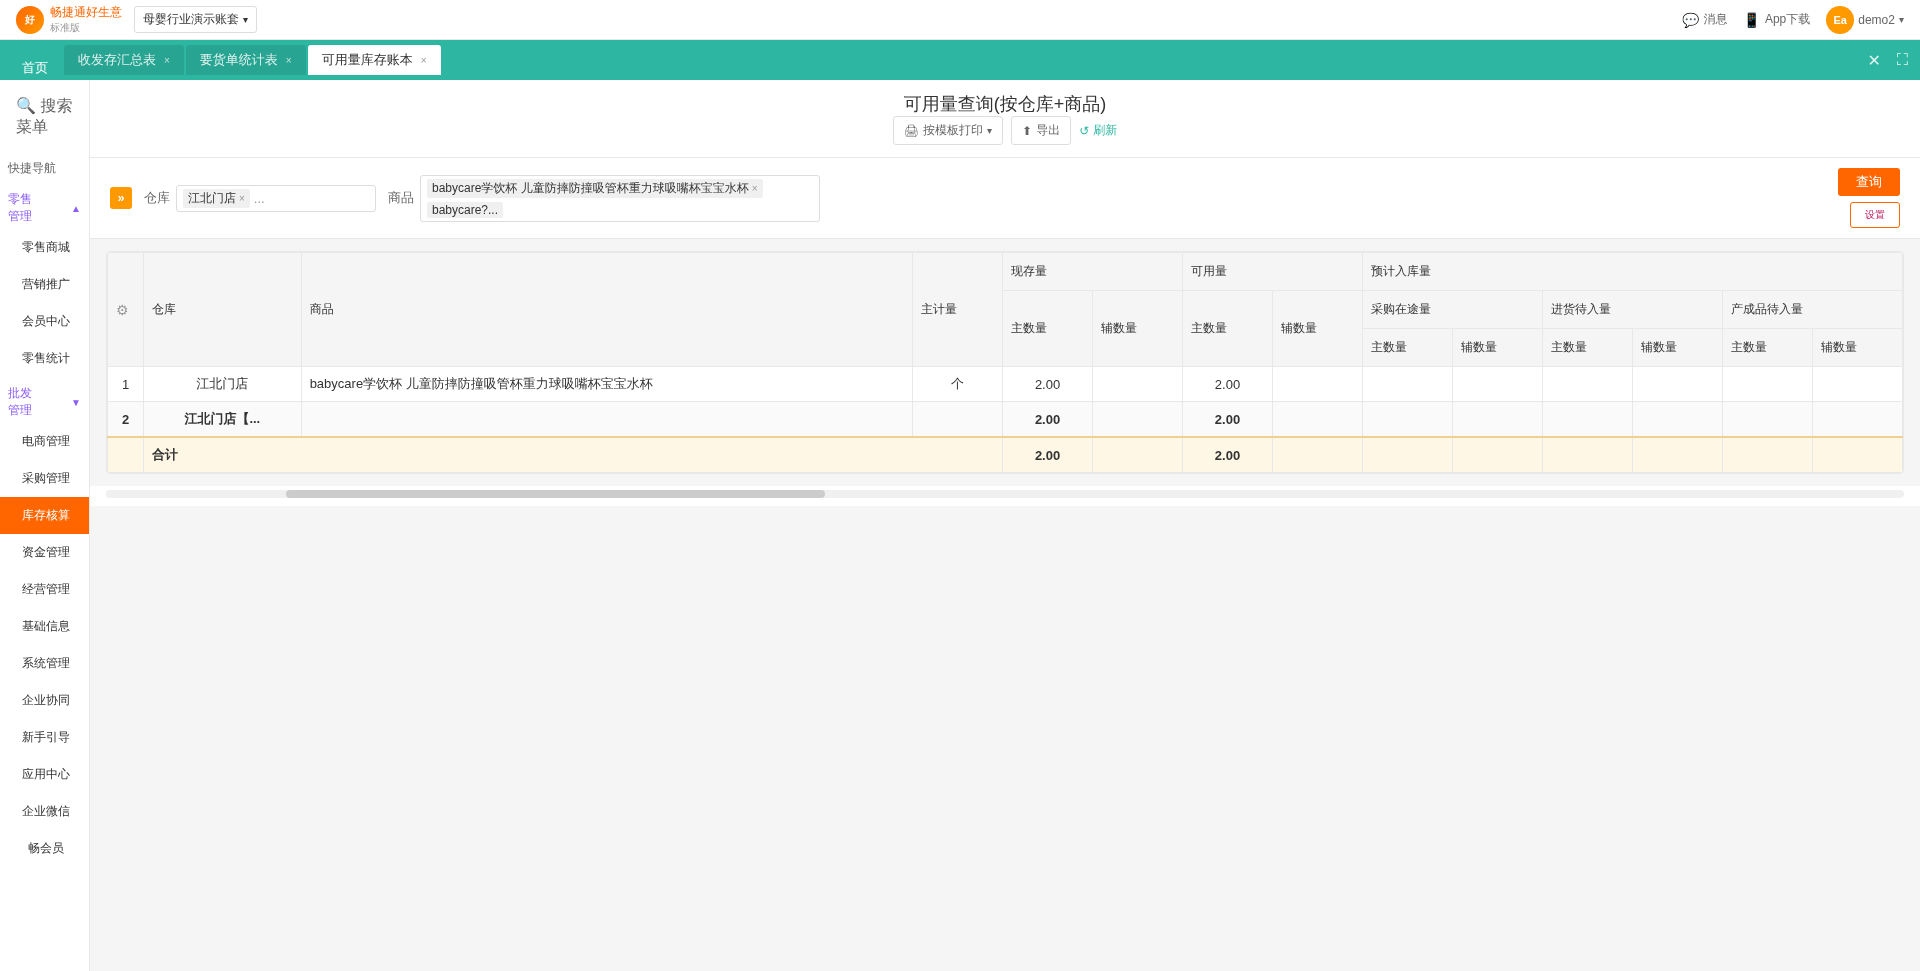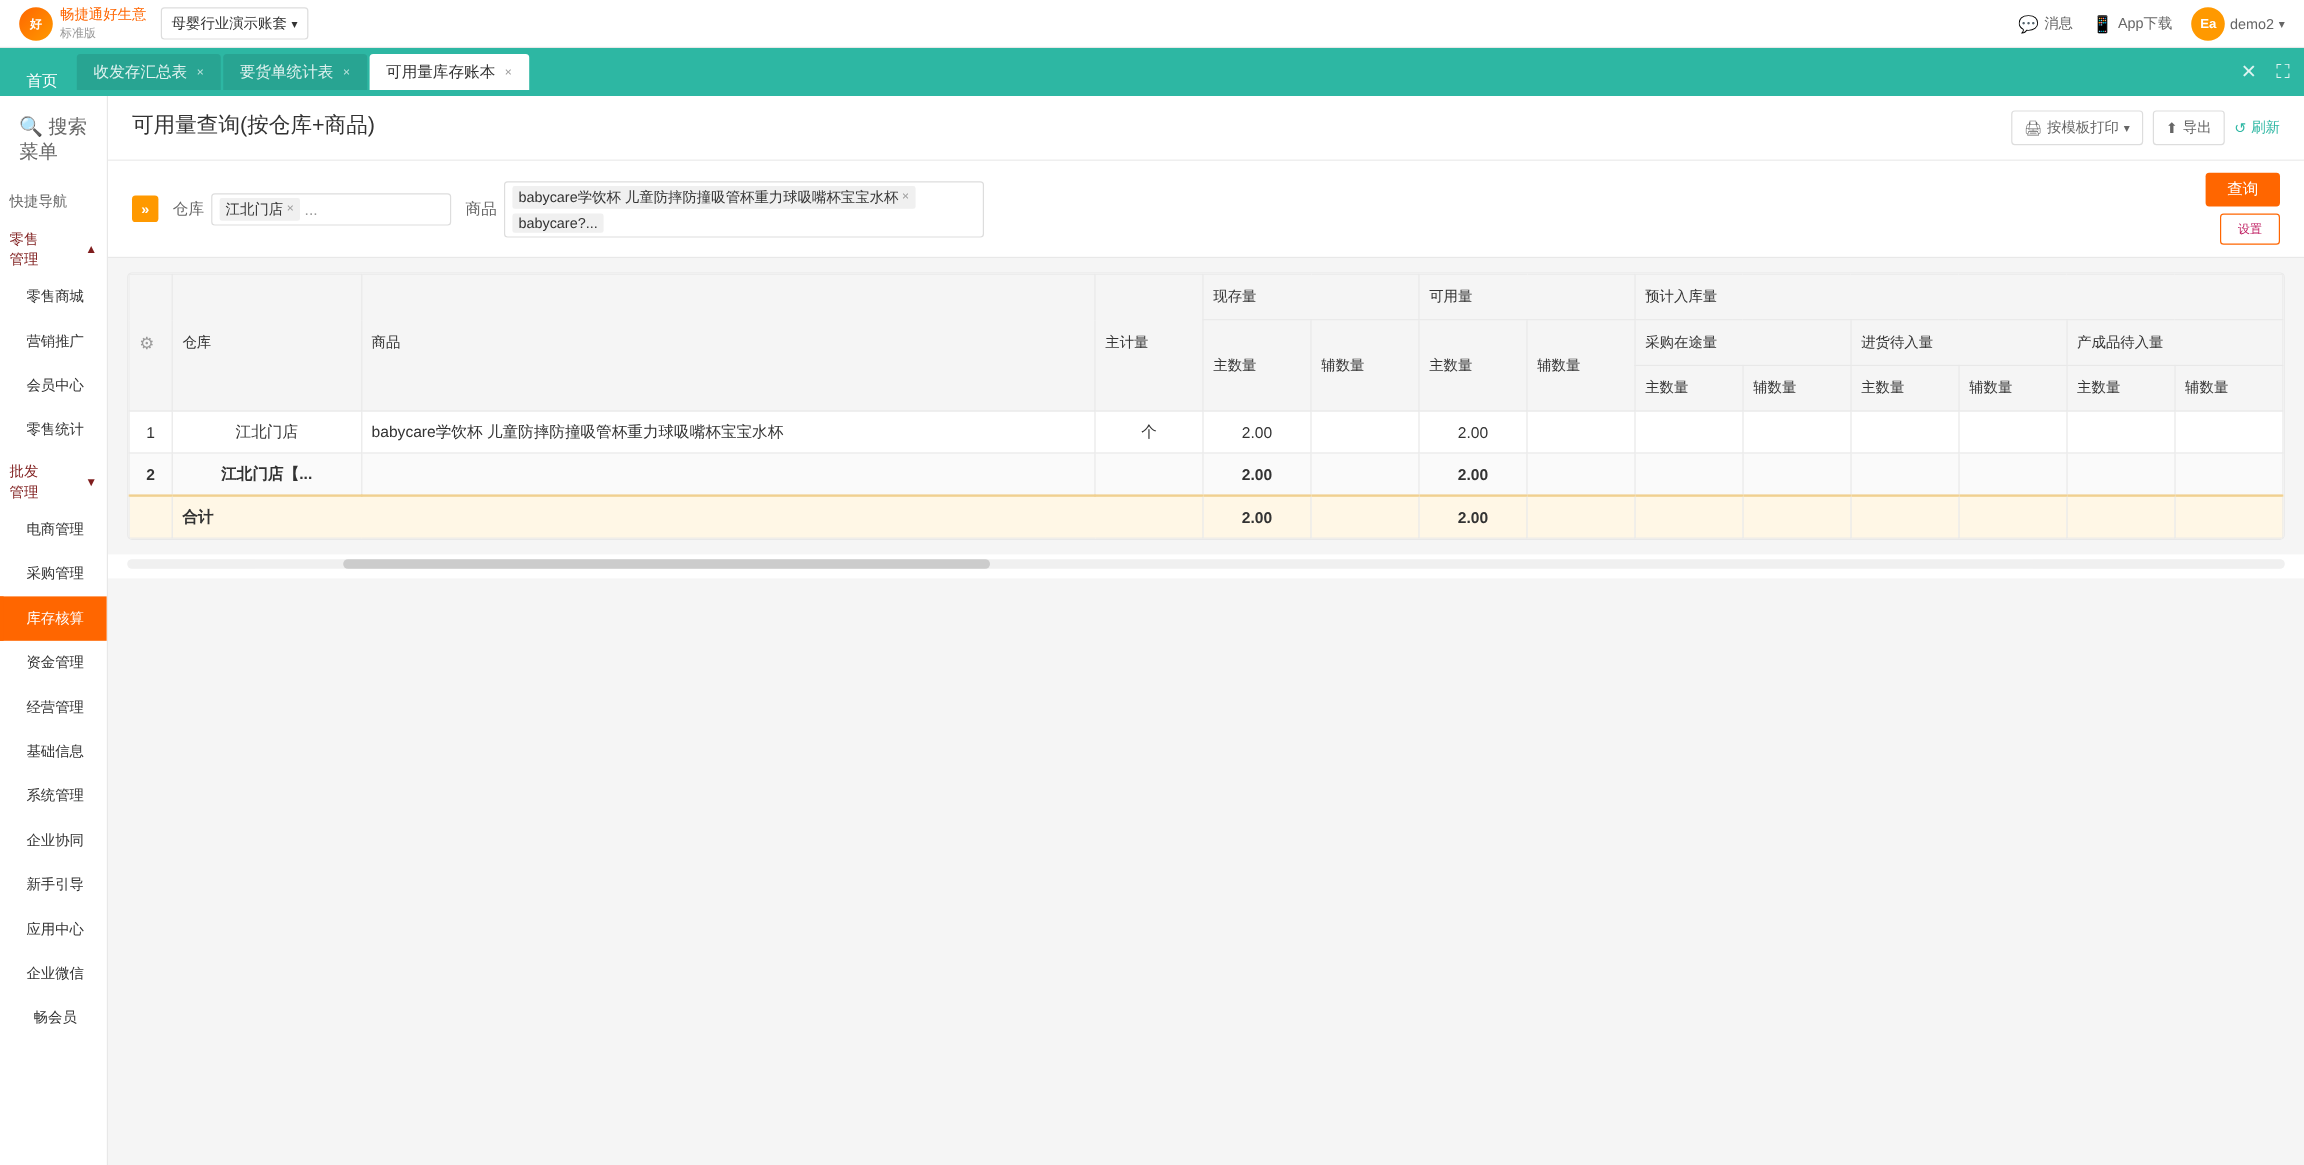--- a/index.html
+++ b/index.html
@@ -25,30 +25,30 @@
     .nav-actions { margin-left: auto; display: flex; align-items: center; gap: 8px; }
     .nav-action-btn { color: rgba(255,255,255,0.85); cursor: pointer; font-size: 16px; padding: 4px; }
 
     
     .main-layout { display: flex; flex: 1; overflow: hidden; }
 
     
     .sidebar { width: 90px; background: #fff; border-right: 1px solid #e8e8e8; display: flex; flex-direction: column; overflow-y: auto; flex-shrink: 0; }
     .sidebar-item { padding: 10px 8px; text-align: center; cursor: pointer; color: #333; font-size: 12px; border-left: 3px solid transparent; transition: all 0.2s; }
     .sidebar-item.active { background: #ff6600; color: white; border-left-color: #ff6600; }
-    .sidebar-header { padding: 8px 8px 4px; display: flex; align-items: center; justify-content: space-between; font-size: 12px; color: #7f1d1d; cursor: pointer; gap: 28px; }
+    .sidebar-header { padding: 8px 8px 4px; display: flex; align-items: center; justify-content: space-between; font-size: 12px; color: #8b5cf6; cursor: pointer; gap: 28px; }
     .sidebar-header .arrow { font-size: 10px; }
     .sidebar-search { padding: 16px; font-size: 16px; color: #666; cursor: pointer; }
     .sidebar-nav { font-size: 12px; color: #666; padding: 6px 8px; cursor: pointer; }
 
     
     .content { flex: 1; overflow-y: auto; background: #f5f5f5; padding: 0; }
 
     
-    .page-header { background: #fff; padding: 12px 20px; display: flex; align-items: flex-start; justify-content: space-between; border-bottom: 1px solid #e8e8e8; }
+    .page-header { background: #fff; padding: 12px 20px; display: flex; align-items: center; justify-content: space-between; border-bottom: 1px solid #e8e8e8; flex-direction: column; }
     .page-title { font-size: 18px; font-weight: 500; color: #333; }
     .page-actions { display: flex; align-items: center; gap: 8px; }
     .page-action-btn { display: flex; align-items: center; gap: 4px; padding: 5px 10px; border: 1px solid #ddd; border-radius: 3px; cursor: pointer; background: #fff; color: #666; font-size: 12px; }
     .refresh-btn { color: #2db7a3; cursor: pointer; font-size: 12px; display: flex; align-items: center; gap: 4px; }
 
     
     .filter-area { background: #fff; padding: 10px 20px; display: flex; align-items: center; gap: 12px; border-bottom: 1px solid #e8e8e8; flex-wrap: wrap; }
     .expand-btn { width: 22px; height: 22px; background: #ff9900; color: white; border-radius: 3px; display: flex; align-items: center; justify-content: center; cursor: pointer; font-size: 12px; font-weight: bold; flex-shrink: 0; }
     .filter-group { display: flex; align-items: center; gap: 6px; }
     .filter-label { color: #666; font-size: 13px; white-space: nowrap; }

